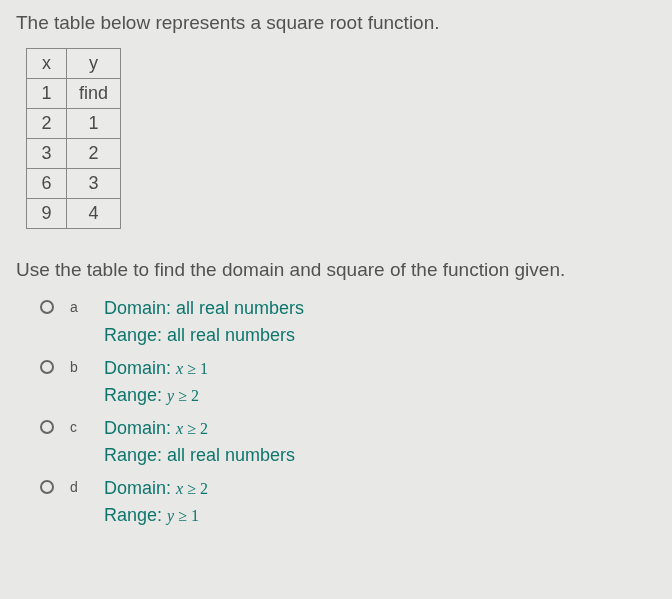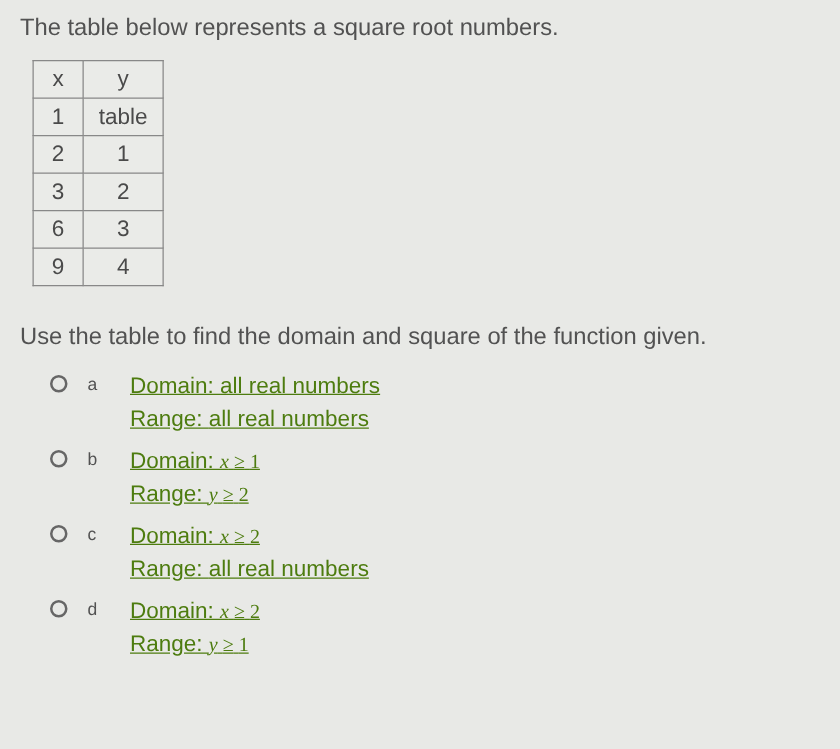--- a/index.html
+++ b/index.html
@@ -65,47 +65,46 @@
     .option-letter {
       font-size: 14px;
       width: 20px;
       margin-top: 4px;
       margin-right: 14px;
       color: #525252;
       flex-shrink: 0;
     }
     .option-text {
       font-size: 18px;
-      color: #4d7c0f;
+      color: #0f766e;
       line-height: 1.5;
-      text-decoration: underline;
     }
     .math-var {
       font-style: italic;
       font-family: 'Times New Roman', serif;
     }
     .math-expr {
       font-family: 'Times New Roman', serif;
       font-size: 16px;
     }
   </style>
 </head>
 <body>
 
-<div class="question-intro">The table below represents a square root numbers.</div>
+<div class="question-intro">The table below represents a square root function.</div>
 
 <table class="data-table">
   <tbody>
       <tr>
     <th>x</th>
     <th>y</th>
   </tr>
   <tr>
     <td>1</td>
-    <td>table</td>
+    <td>find</td>
   </tr>
   <tr>
     <td>2</td>
     <td>1</td>
   </tr>
   <tr>
     <td>3</td>
     <td>2</td>
   </tr>
   <tr>

